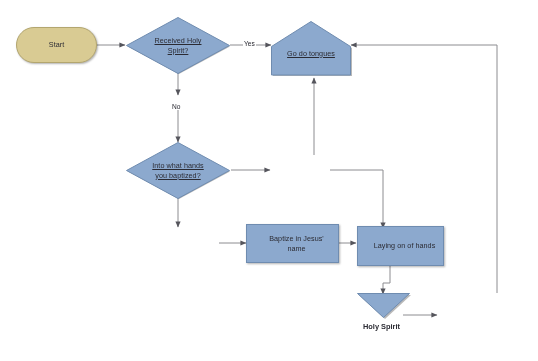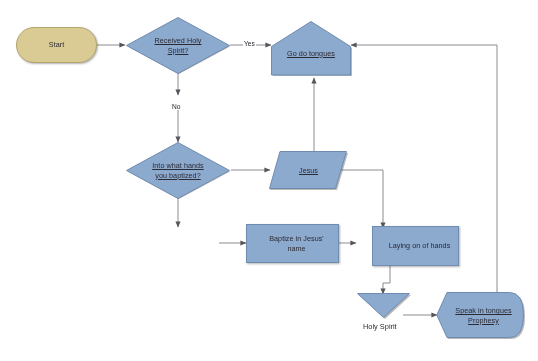--- a/index.html
+++ b/index.html
@@ -93,21 +93,21 @@
     position: absolute;
     color: #1f1f28;
     font-size: 6.6px;
     font-family: "Liberation Sans", sans-serif;
     background: #ffffff;
     padding: 0 1px;
     white-space: nowrap;
     user-select: none;
   }
   .caption-label {
-    font-weight: normal;
+    font-weight: bold;
     font-size: 7.4px;
   }
 </style>
 </head>
 <body>
 
 <div id="canvas">
 
   <svg id="edge-layer" viewBox="0 0 538 361" xmlns="http://www.w3.org/2000/svg">
     <defs>
@@ -167,52 +167,37 @@
 
   <div class="node sk-diamond" style="left:125px; top:142px; width:106px; height:57px;">
     <svg class="shape-svg" viewBox="0 0 106 57" preserveAspectRatio="none">
       <path class="shadowpath" d="M54,2 L105,29.5 L54,57 L3,29.5 z"></path>
       <path class="fillpath" d="M53,0.5 L104.5,28.5 L53,56.5 L1.5,28.5 z"></path>
     </svg>
     <span class="label">Into what hands
 you baptized?</span>
   </div>
 
-  <div class="node sk-para" style="left:269px; top:151px; width:79px; height:39px;">
-    <svg class="shape-svg" viewBox="0 0 79 39" preserveAspectRatio="none">
-      <path class="shadowpath" d="M12,2 L79,2 L68,39 L1,39 z"></path>
-      <path class="fillpath" d="M11,0.5 L77.5,0.5 L66.5,37.5 L0.5,37.5 z"></path>
-    </svg>
-    <span class="label">Jesus</span>
-  </div>
 
 
   <div class="node sk-rect" style="left:246px; top:224px; width:93px; height:39px;">
     <span class="label">Baptize in Jesus'
 name</span>
   </div>
 
-  <div class="node sk-rect" style="left:357px; top:226px; width:87px; height:40px;margin-left:15px;">
+  <div class="node sk-rect" style="left:357px; top:226px; width:87px; height:40px;">
     <span class="label">Laying on of hands</span>
   </div>
 
   <div class="node sk-tri" style="left:357px; top:293px; width:54px; height:26px;">
     <svg class="shape-svg" viewBox="0 0 54 26" preserveAspectRatio="none">
       <path class="shadowpath" d="M2,2 L54,2 L28,26 z"></path>
       <path class="fillpath" d="M0.5,0.5 L52.5,0.5 L26.5,24.5 z"></path>
     </svg>
   </div>
   <div class="free-label caption-label" style="left:363px; top:322px;">Holy Spirit</div>
 
-  <div class="node sk-card" style="left:436px; top:292px; width:89px; height:47px;">
-    <svg class="shape-svg" viewBox="0 0 89 47" preserveAspectRatio="none">
-      <path class="shadowpath" d="M12,2 L75,2 Q89,2 89,24.5 Q89,47 75,47 L12,47 L2,24.5 z"></path>
-      <path class="fillpath" d="M11,0.5 L73.5,0.5 Q87.5,0.5 87.5,23 Q87.5,45.5 73.5,45.5 L11,45.5 L0.8,23 z"></path>
-    </svg>
-    <span class="label" style="margin-left:6px;">Speak in tongues
-Prophesy</span>
-  </div>
 
   <div class="edge-label" style="left:243px; top:40px;">Yes</div>
 
   <div class="edge-label" style="left:171px; top:103px;">No</div>
 
 </div>
 
 </body></html>

